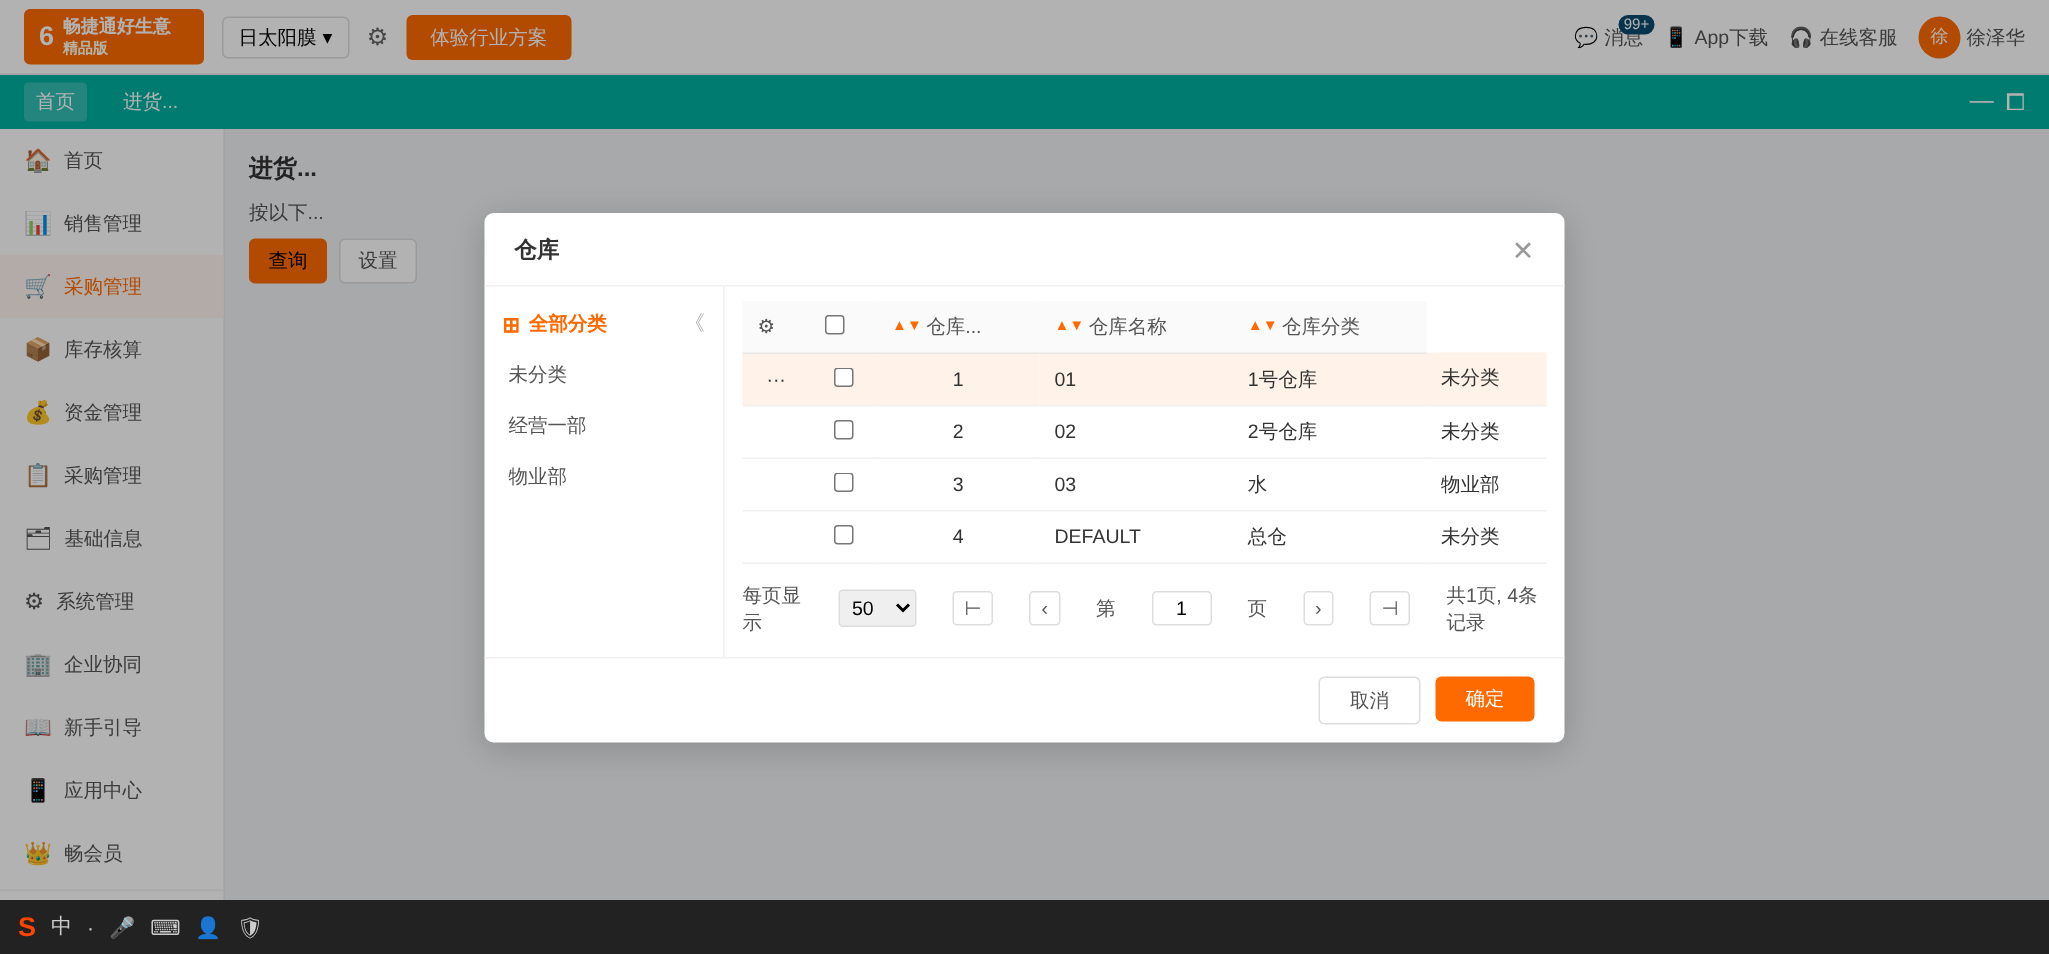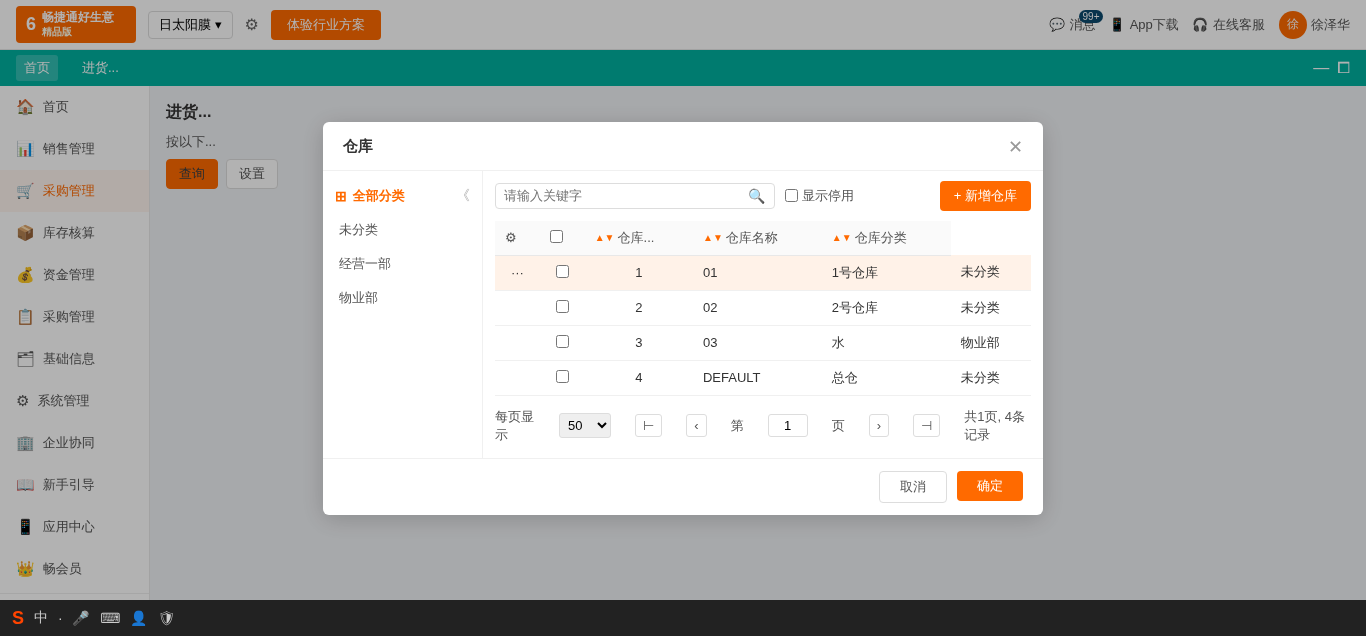--- a/index.html
+++ b/index.html
@@ -69,21 +69,21 @@
     .content-area { flex: 1; padding: 16px; position: relative; overflow: hidden; }
     .page-title { font-size: 16px; font-weight: bold; color: #333; margin-bottom: 10px; }
     .content-desc { font-size: 13px; color: #555; margin-bottom: 8px; }
 
     
     .toolbar { display: flex; align-items: center; gap: 8px; margin-bottom: 10px; }
     .toolbar-btn {
       padding: 5px 12px; border-radius: 4px; border: 1px solid #ddd;
       font-size: 13px; cursor: pointer; display: flex; align-items: center; gap: 4px; background: #fff; color: #555;
     }
-    .toolbar-btn.primary { background: #ff6a00; color: #404040; border-color: #ff6a00; }
+    .toolbar-btn.primary { background: #ff6a00; color: #000000; border-color: #ff6a00; }
 
     
     .overlay {
       position: fixed; top: 0; left: 0; right: 0; bottom: 0;
       background: rgba(0,0,0,0.3); z-index: 100;
       display: flex; align-items: center; justify-content: center;
     }
 
     
     .dialog {
@@ -321,31 +321,20 @@
           <span>全部分类</span>
           <button class="cat-collapse-btn">《</button>
         </div>
         <div class="cat-item">未分类</div>
         <div class="cat-item">经营一部</div>
         <div class="cat-item">物业部</div>
       </div>
 
       <div class="table-panel">
 
-        <div class="search-row">
-          <div class="search-box">
-            <input type="text" placeholder="请输入关键字" style="">
-            <span class="search-icon">🔍</span>
-          </div>
-          <label class="show-disabled">
-            <input type="checkbox" style="">
-            <span>显示停用</span>
-          </label>
-          <button class="add-btn">+ 新增仓库</button>
-        </div>
 
         <table class="data-table">
           <thead>
             <tr>
               <th class="gear-cell"><span>⚙</span></th>
               <th class="check-cell">
                 <input type="checkbox" style="">
               </th>
               <th>
                 <div class="col-sort">

